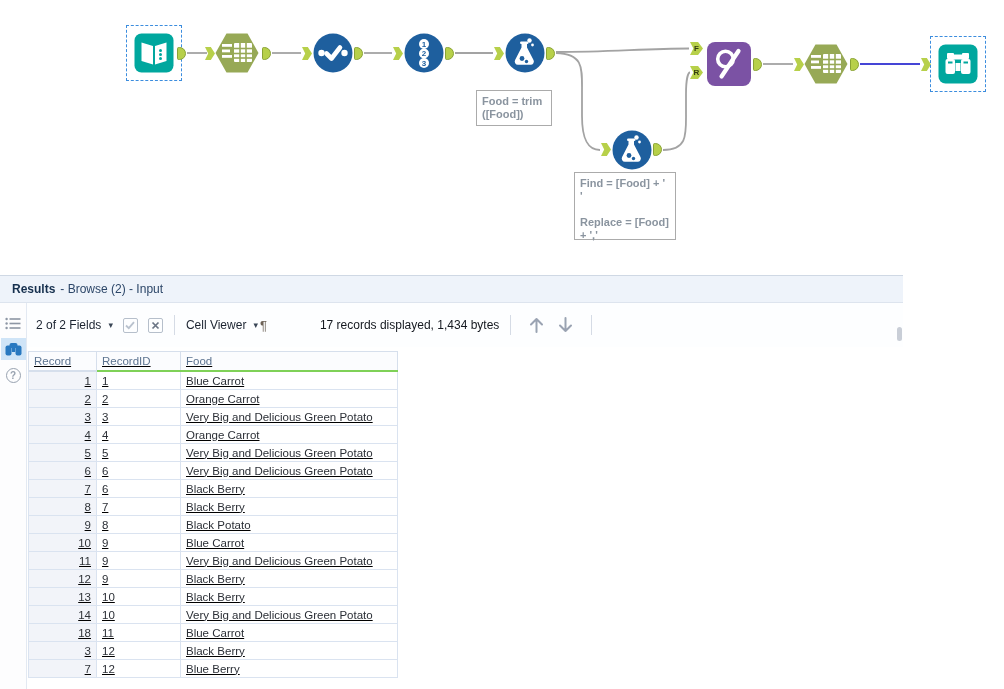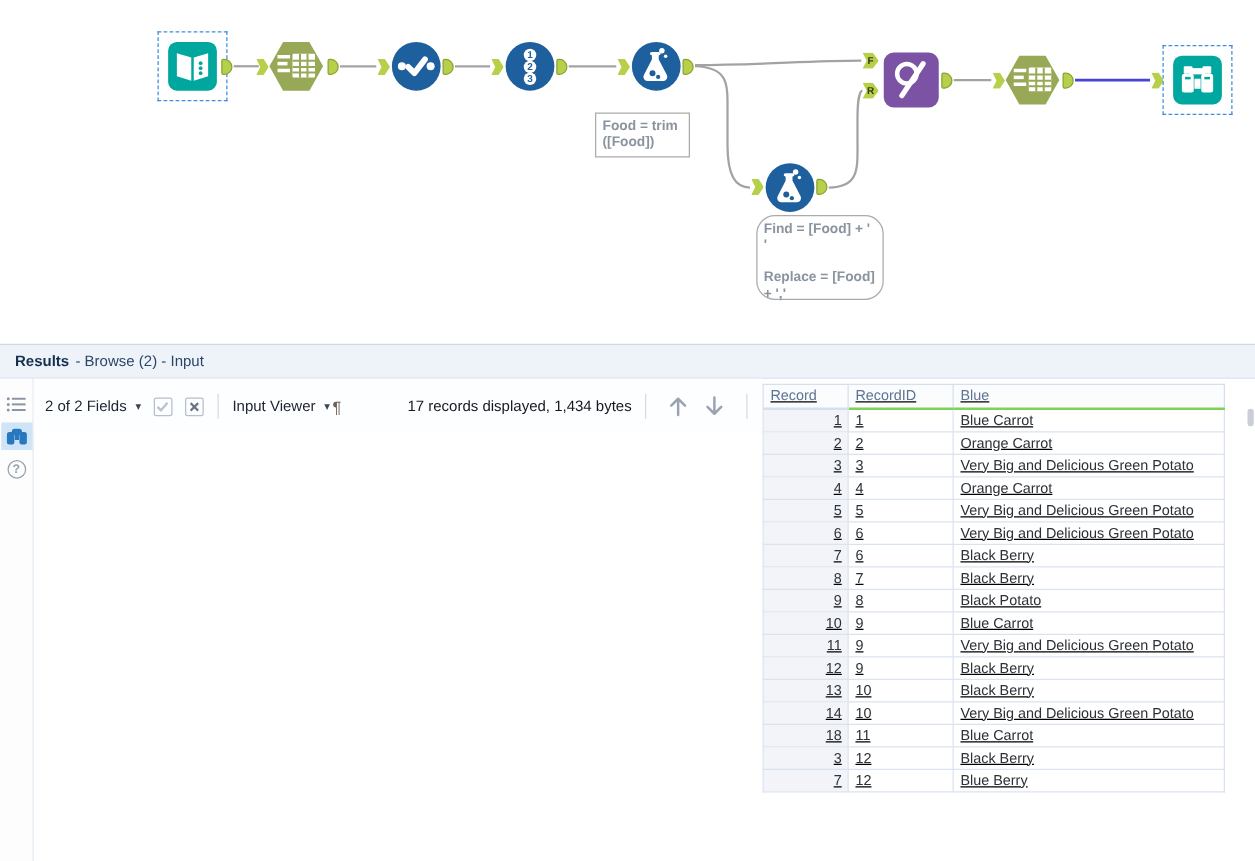--- a/index.html
+++ b/index.html
@@ -25,31 +25,31 @@
     position:absolute;width:13px;height:13px;background:#b7d04a;
     clip-path:polygon(0% 0%,62% 0%,100% 50%,62% 100%,0% 100%,26% 50%);
     font-size:8px;font-weight:bold;color:#333c10;line-height:13px;text-align:center;
   }
   .annotation{
     position:absolute;background:#fff;border:1px solid #ababab;
     font-size:11px;line-height:13px;font-weight:600;color:#8a949f;
     padding:4px 5px;white-space:pre-line;
   }
   
-  .results{position:absolute;left:0;top:275px;width:1004px;height:414px;background:#fff;border-top:1px solid #cfd8e4;box-sizing:border-box;}
+  .results{position:absolute;left:0;top:275px;width:903px;height:414px;background:#fff;border-top:1px solid #cfd8e4;box-sizing:border-box;}
   .results-header{
     height:26px;background:#eef3fa;border-bottom:1px solid #dde4ee;
     display:flex;align-items:center;padding-left:12px;font-size:12px;color:#2c4668;
   }
   .results-header .title{font-weight:bold;color:#16304e;margin-right:5px;}
   .results-main{display:flex;height:387px;}
   .side-strip{width:27px;border-right:1px solid #e3e9f2;display:flex;flex-direction:column;align-items:center;padding-top:9px;box-sizing:border-box;background:#fdfdfe;}
   .strip-item{width:25px;height:22px;display:flex;align-items:center;justify-content:center;margin-bottom:4px;}
   .strip-item.selected{background:#cfe4f7;}
-  .content-col{flex:1;display:flex;flex-direction:row;position:relative;}
+  .content-col{flex:1;display:flex;flex-direction:column;position:relative;}
   .toolbar{
     height:44px;display:flex;align-items:center;font-size:12px;color:#1b2330;
     padding-left:9px;background:#fdfeff;
   }
   .caret{font-size:9px;color:#3a4656;margin-left:7px;}
   .tdivider{width:1px;height:20px;background:#d5dbe5;margin:0 11px;}
   .tb-icon-box{width:15px;height:15px;border:1px solid #b6bfcb;border-radius:2px;display:flex;align-items:center;justify-content:center;margin-left:10px;box-sizing:border-box;}
   .pilcrow{font-size:13px;color:#6d6257;margin:0 10px 0 2px;}
   .records-text{color:#14181f;margin-left:43px;}
   .arrow-btn{margin:0 6px;display:flex;align-items:center;}
@@ -172,21 +172,21 @@
       <circle cx="20" cy="20" r="19.5" fill="#1E5F9E"></circle>
       <circle cx="24.5" cy="7.5" r="2.2" fill="#fff"></circle>
       <circle cx="27.5" cy="12" r="1.4" fill="#fff"></circle>
       <path d="M16.5 10 h5.5 v4.5 l6.5 12.5 a3.2 3.2 0 0 1 -2.9 4.7 H13 a3.2 3.2 0 0 1 -2.9 -4.7 l6.4 -12.5 z" fill="#fff"></path>
       <rect x="15" y="8.5" width="8.5" height="2.6" rx="1.3" fill="#fff"></rect>
       <circle cx="17" cy="25.5" r="2.4" fill="#1E5F9E"></circle>
       <circle cx="21.5" cy="28.5" r="1.7" fill="#1E5F9E"></circle>
     </svg>
   </div>
   <div class="anchor-out" style="left:653px;top:143px;"></div>
-  <div class="annotation" style="left:605px;top:172px;width:90px;height:58px;border-radius:15px;">Find = [Food] + '
+  <div class="annotation" style="left:574px;top:172px;width:90px;height:58px;">Find = [Food] + '
 '
 
 Replace = [Food]
 + ','</div>
 
   <div class="anchor-lbl" style="left:690px;top:42px;">F</div>
   <div class="anchor-lbl" style="left:690px;top:66px;">R</div>
   <div class="tool" style="left:706px;top:41px;">
     <svg width="46" height="46" viewBox="0 0 46 46">
       <rect x="1" y="1" width="44" height="44" rx="8" fill="#7B52A4"></rect>
@@ -280,21 +280,21 @@
           <svg width="10" height="9" viewBox="0 0 10 9">
             <path d="M1 4.5 L3.8 7.2 L9 1.2" stroke="#b9c2ce" stroke-width="1.8" fill="none"></path>
           </svg>
         </span>
         <span class="tb-icon-box">
           <svg width="9" height="9" viewBox="0 0 9 9">
             <path d="M1.5 1.5 L7.5 7.5 M7.5 1.5 L1.5 7.5" stroke="#6b7585" stroke-width="1.7"></path>
           </svg>
         </span>
         <span class="tdivider"></span>
-        <span>Input Viewer</span>
+        <span>Cell Viewer</span>
         <span class="caret">▾</span>
         <span class="pilcrow">¶</span>
         <span class="records-text">17 records displayed, 1,434 bytes</span>
         <span class="tdivider"></span>
         <span class="arrow-btn">
           <svg width="17" height="18" viewBox="0 0 17 18">
             <path d="M8.5 16 V3 M3 8.5 L8.5 3 L14 8.5" stroke="#9aa3b2" stroke-width="2" fill="none" stroke-linecap="round" stroke-linejoin="round"></path>
           </svg>
         </span>
         <span class="arrow-btn">
@@ -309,21 +309,21 @@
         <table class="results-grid">
           <colgroup>
             <col class="col-record">
               <col class="col-recordid">
               <col class="col-food">
           </colgroup>
           <thead>
             <tr>
               <th>Record</th>
               <th class="green">RecordID</th>
-              <th class="green">Blue</th>
+              <th class="green">Food</th>
             </tr>
           </thead>
           <tbody>
               <tr>
                 <td class="num">1</td>
                 <td class="">1</td>
                 <td class="">Blue Carrot</td>
               </tr>
               <tr>
                 <td class="num">2</td>

